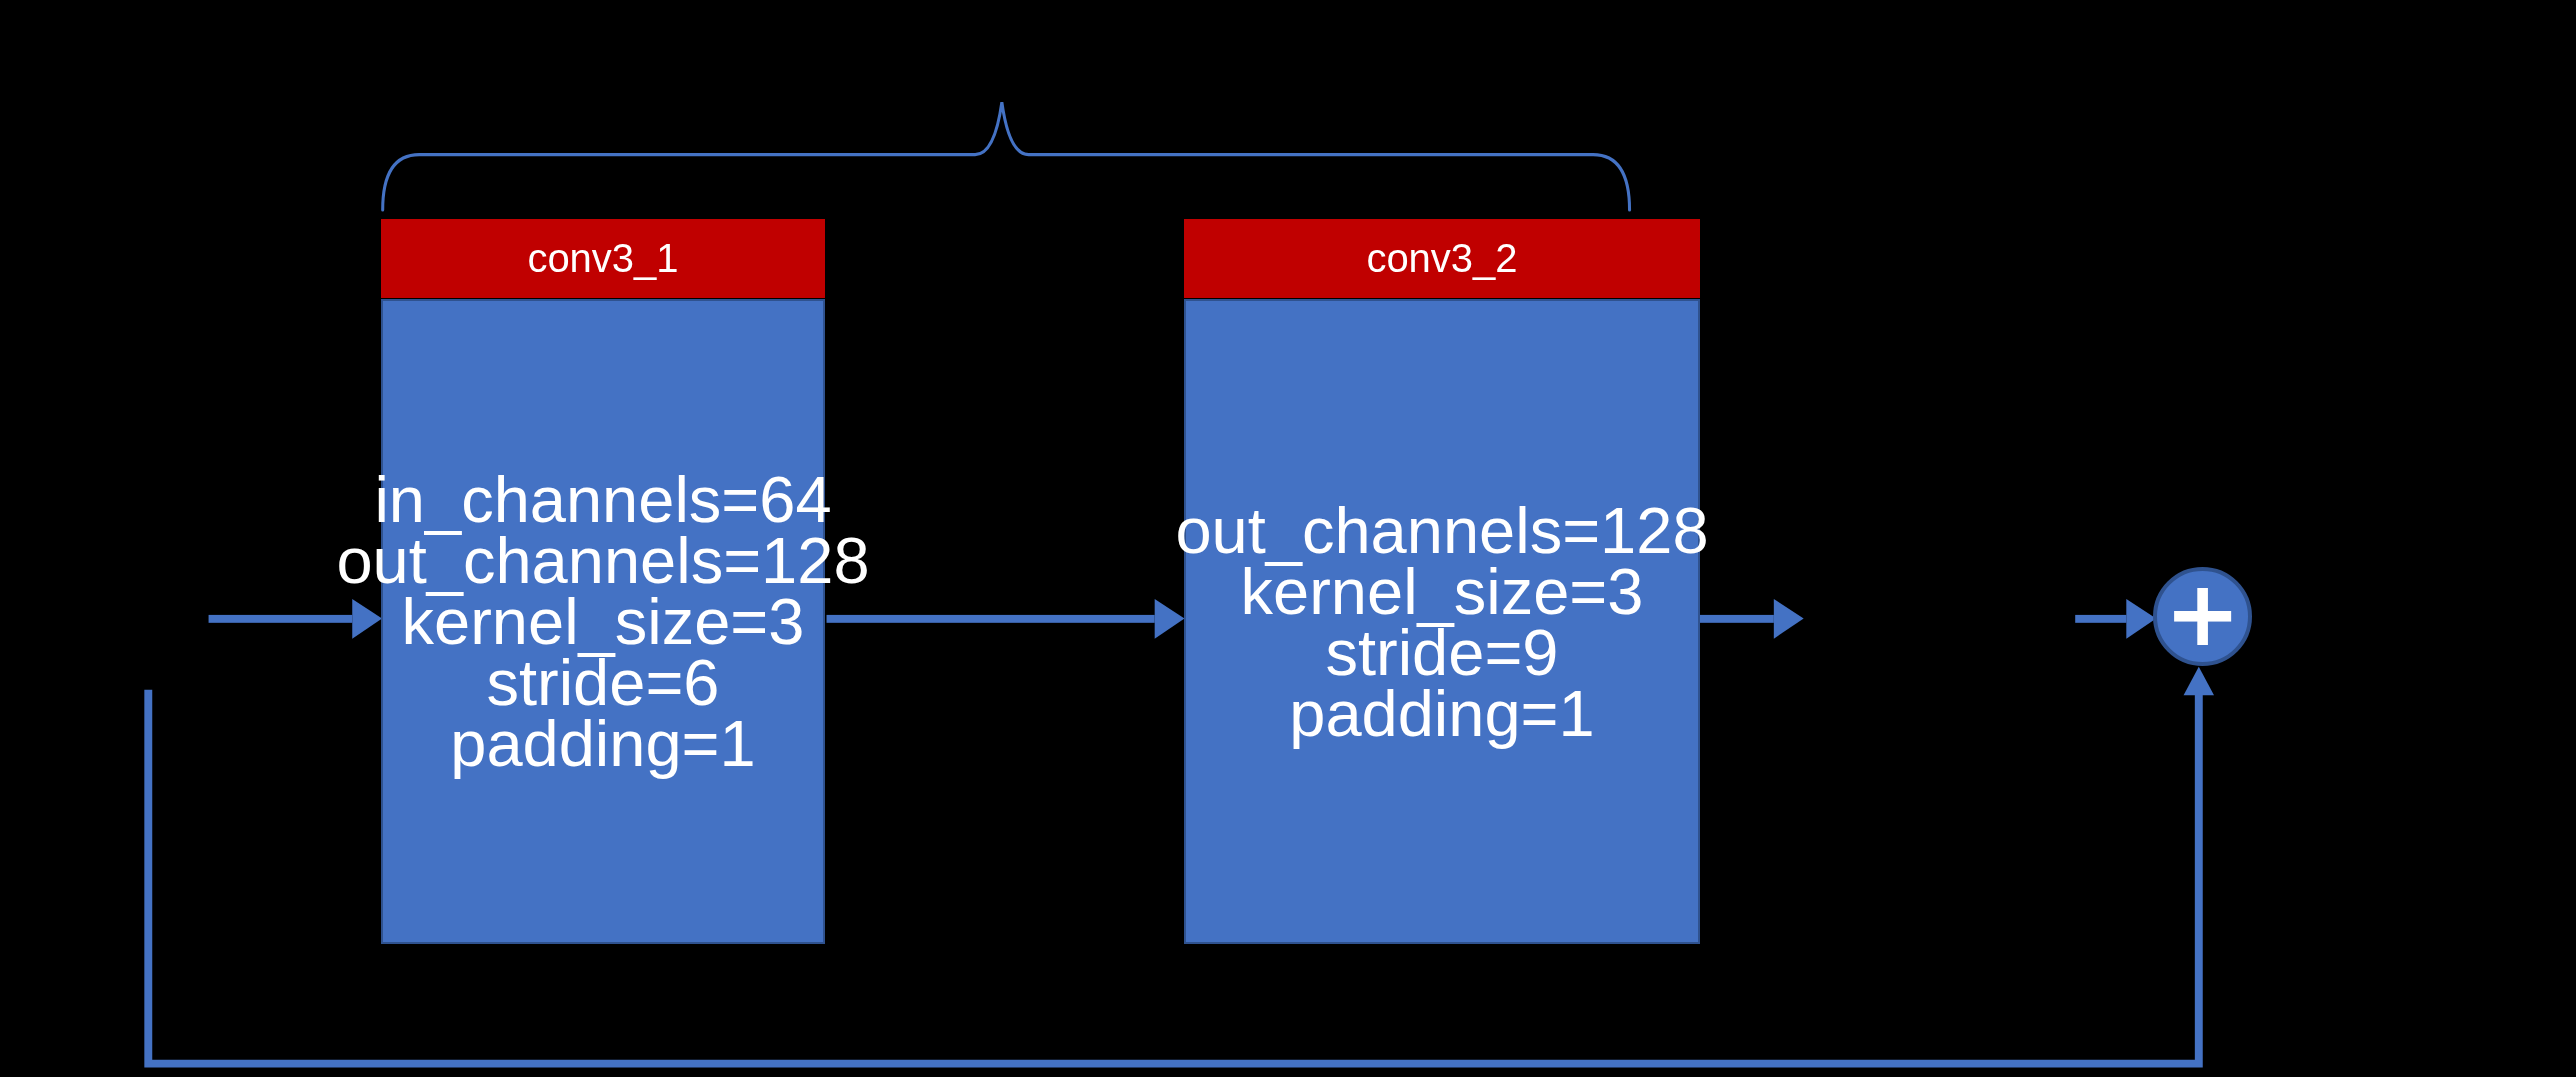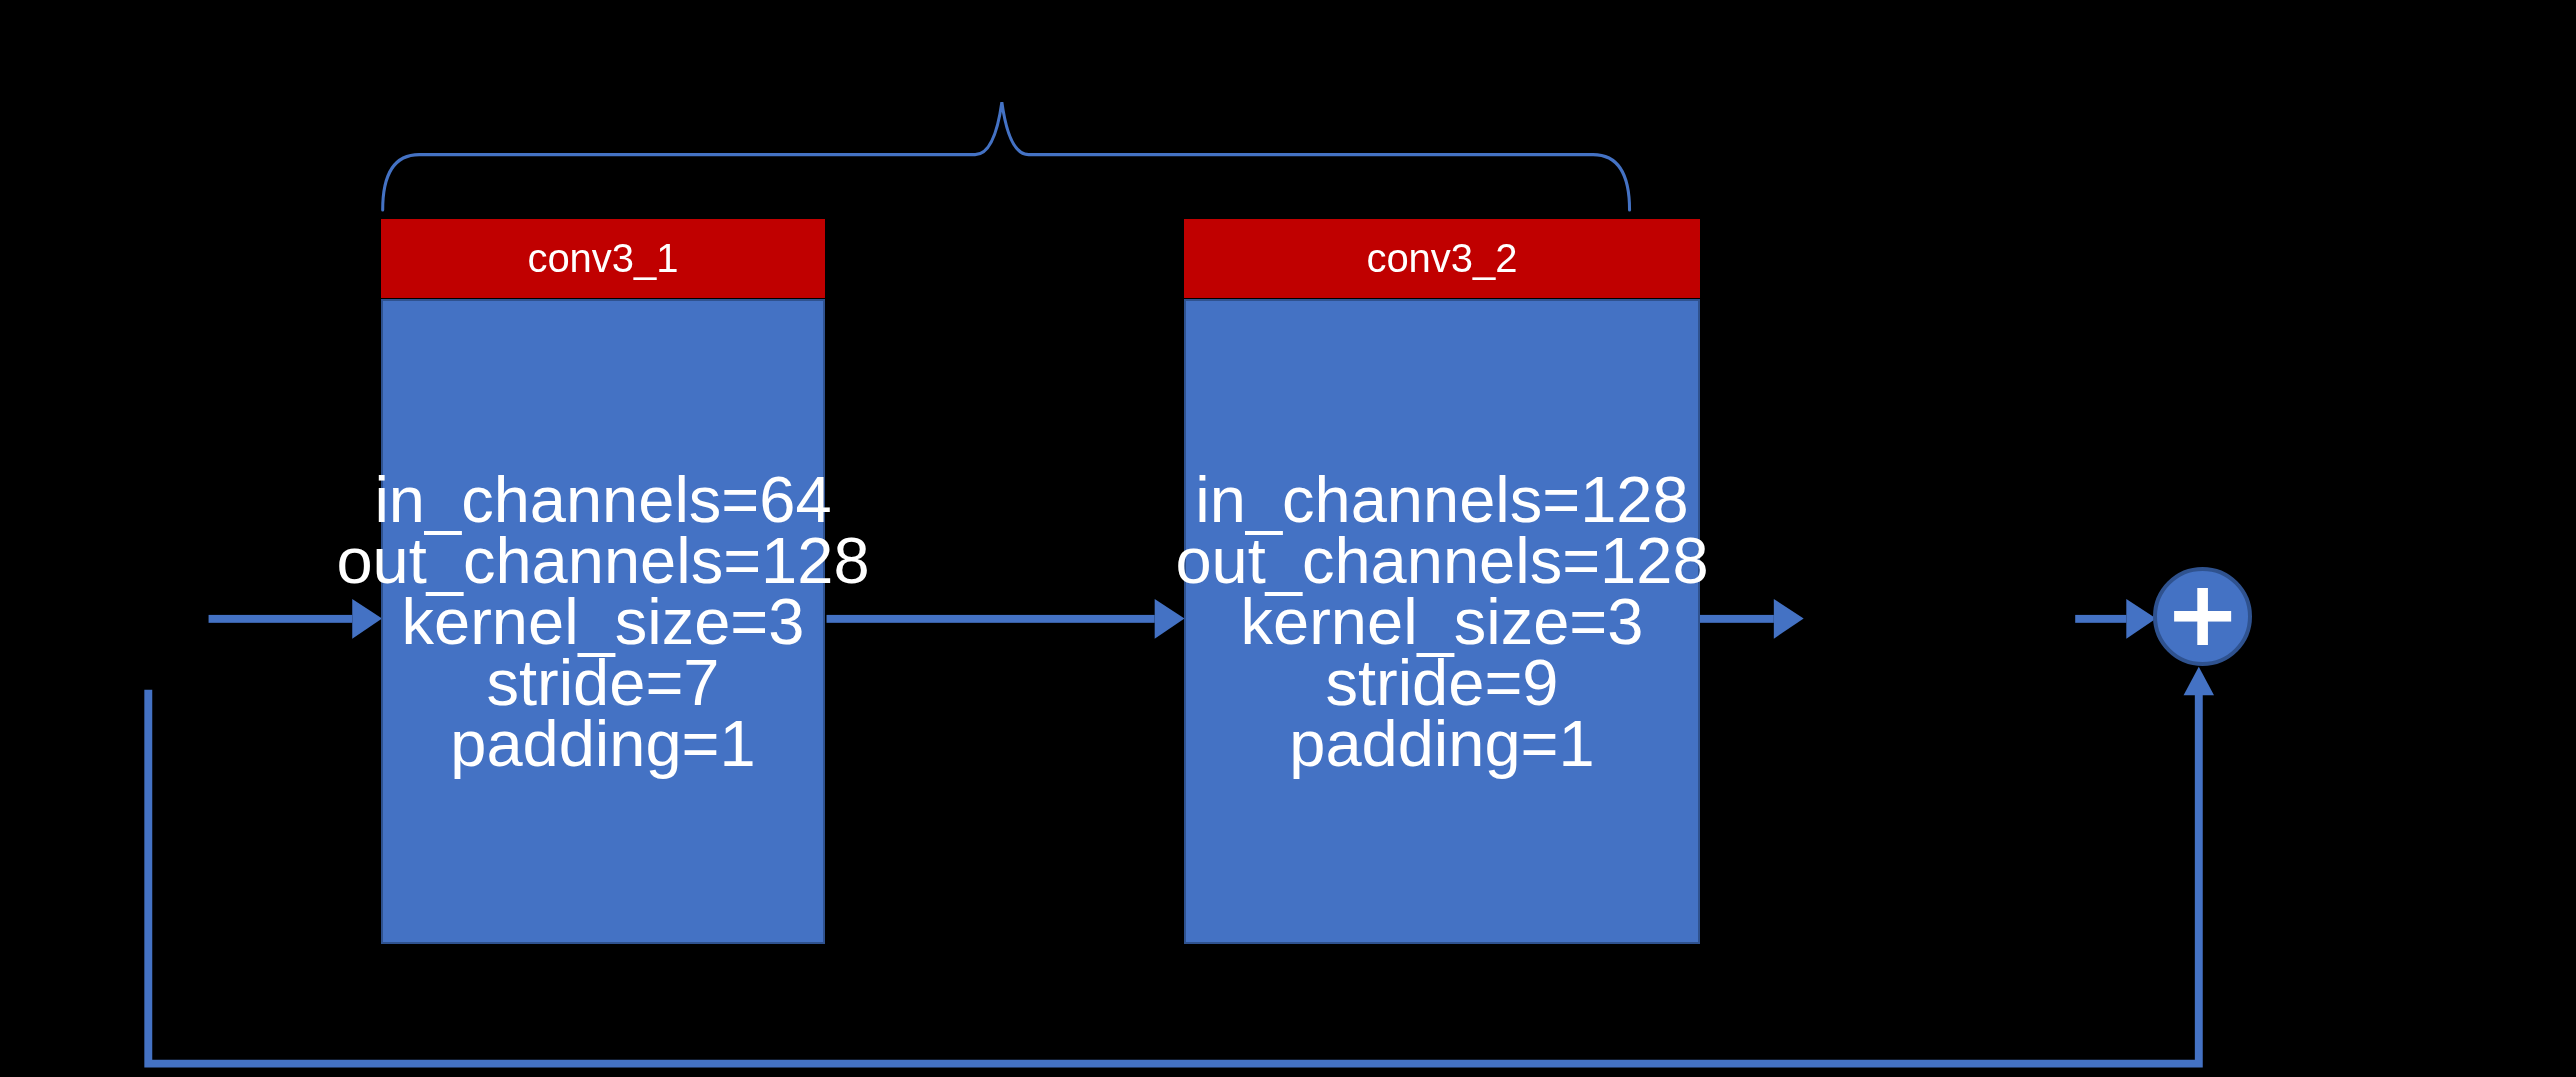--- a/index.html
+++ b/index.html
@@ -116,31 +116,30 @@
   </svg>
 
   <div class="conv-block" id="block-conv3_1">
     <div class="conv-header">
       <span>conv3_1</span>
     </div>
     <div class="conv-body">
       <div class="param-line">in_channels=64</div>
       <div class="param-line">out_channels=128</div>
       <div class="param-line">kernel_size=3</div>
-      <div class="param-line">stride=7</div>
+      <div class="param-line">stride=6</div>
       <div class="param-line">padding=1</div>
     </div>
   </div>
 
   <div class="conv-block" id="block-conv3_2">
     <div class="conv-header">
       <span>conv3_2</span>
     </div>
     <div class="conv-body">
-      <div class="param-line">in_channels=128</div>
       <div class="param-line">out_channels=128</div>
       <div class="param-line">kernel_size=3</div>
       <div class="param-line">stride=9</div>
       <div class="param-line">padding=1</div>
     </div>
   </div>
 
   <div id="add-node">
     <span id="add-symbol">+</span>
   </div>

